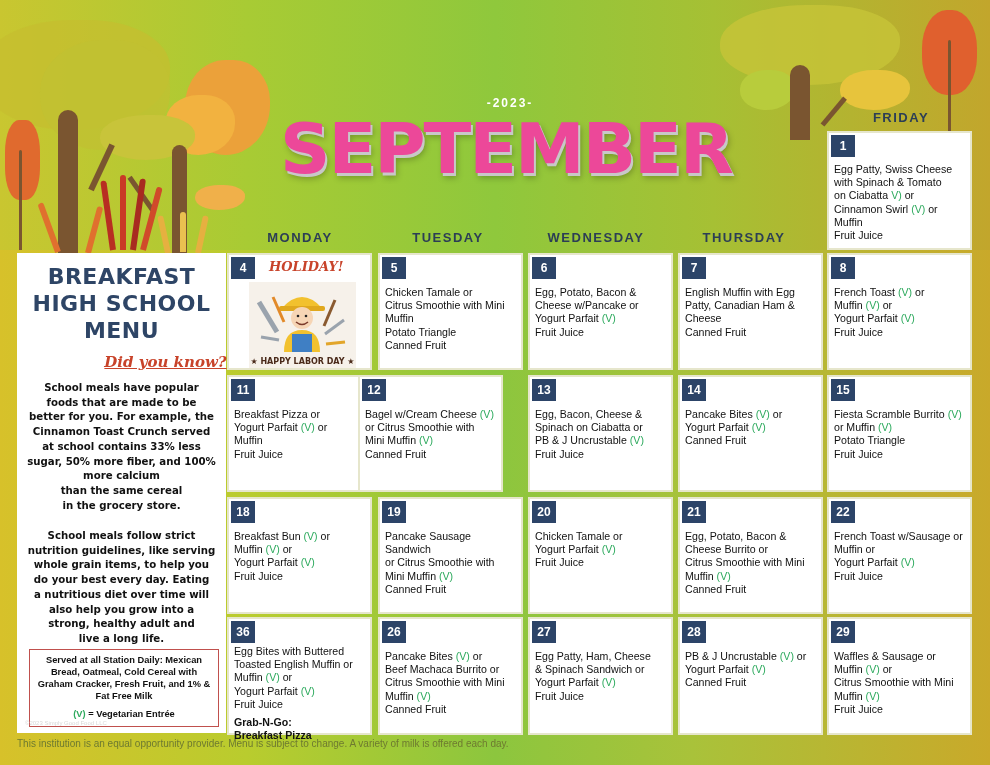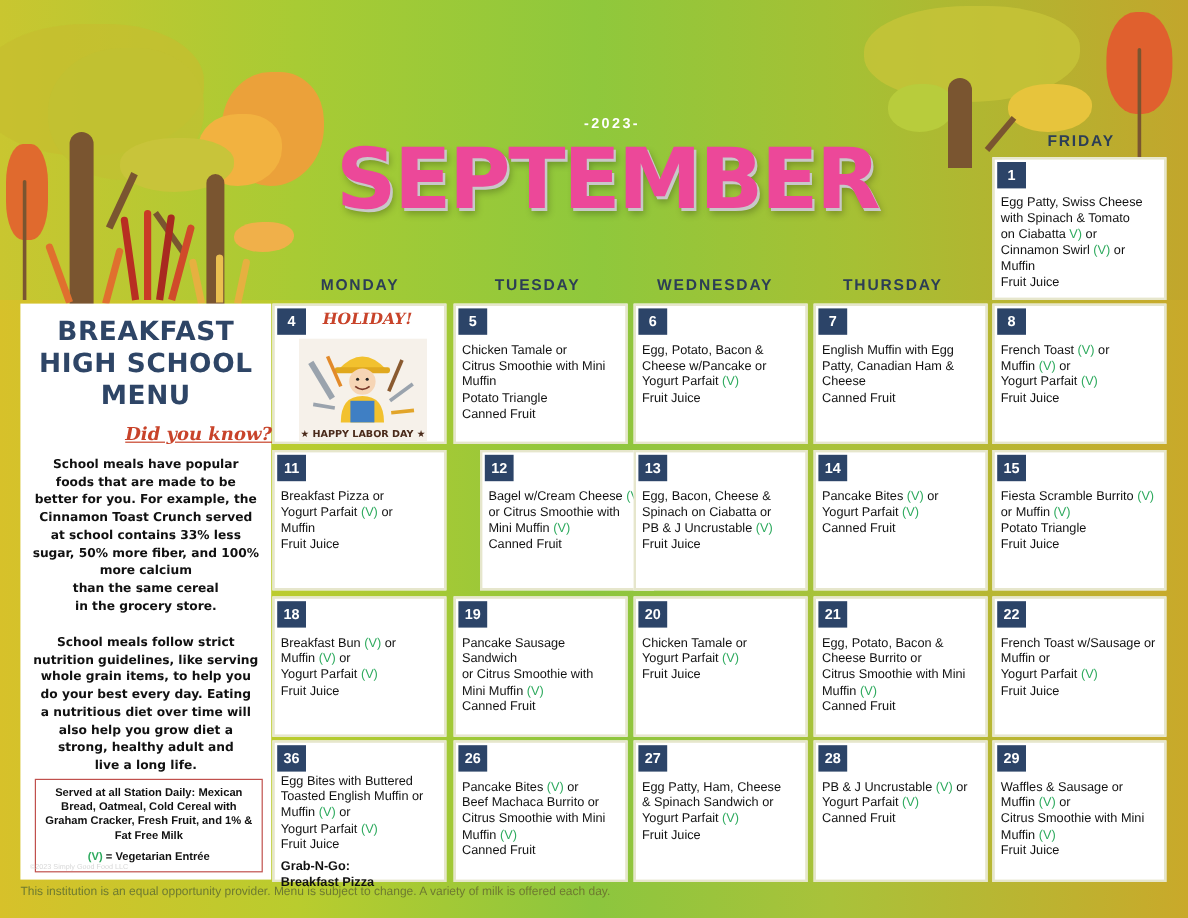--- a/index.html
+++ b/index.html
@@ -163,21 +163,21 @@
     <div>more calcium</div>
     <div>than the same cereal</div>
     <div>in the grocery store.</div>
   </div>
   <div class="side-text p2">
     <div>School meals follow strict</div>
     <div>nutrition guidelines, like serving</div>
     <div>whole grain items, to help you</div>
     <div>do your best every day. Eating</div>
     <div>a nutritious diet over time will</div>
-    <div>also help you grow diet a</div>
+    <div>also help you grow into a</div>
     <div>strong, healthy adult and</div>
     <div>live a long life.</div>
   </div>
   <div class="served-box">
     <div class="served-text">Served at all Station Daily: Mexican Bread, Oatmeal, Cold Cereal with Graham Cracker, Fresh Fruit, and 1% &amp; Fat Free Milk</div>
     <div class="veg-key"><span class="v">(V)</span><span> = Vegetarian Entrée</span></div>
   </div>
   <div class="copyright">©2023 Simply Good Food LLC</div>
 </div>
 
@@ -232,21 +232,21 @@
     </div>
     <div class="cell" style="left: 227px; top: 375px;">
       <div class="daynum">11</div>
       <div class="menu">
         <div><span>Breakfast Pizza or</span></div>
         <div><span>Yogurt Parfait </span><span class="v">(V)</span><span> or</span></div>
         <div><span>Muffin</span></div>
         <div><span>Fruit Juice</span></div>
       </div>
     </div>
-    <div class="cell" style="left: 400px; top: 375px;">
+    <div class="cell" style="left: 358px; top: 375px;">
       <div class="daynum">12</div>
       <div class="menu">
         <div><span>Bagel w/Cream Cheese </span><span class="v">(V)</span></div>
         <div><span>or Citrus Smoothie with</span></div>
         <div><span>Mini Muffin </span><span class="v">(V)</span></div>
         <div><span>Canned Fruit</span></div>
       </div>
     </div>
     <div class="cell" style="left: 528px; top: 375px;">
       <div class="daynum">13</div>

